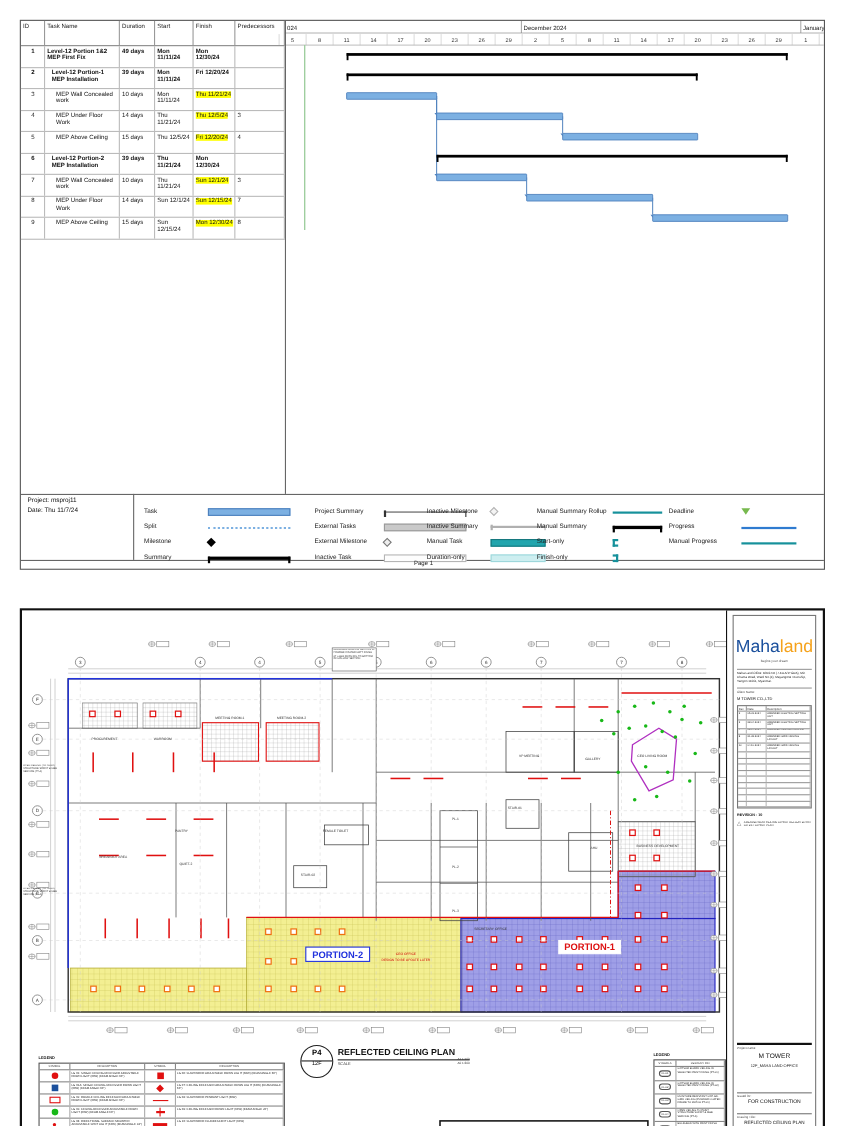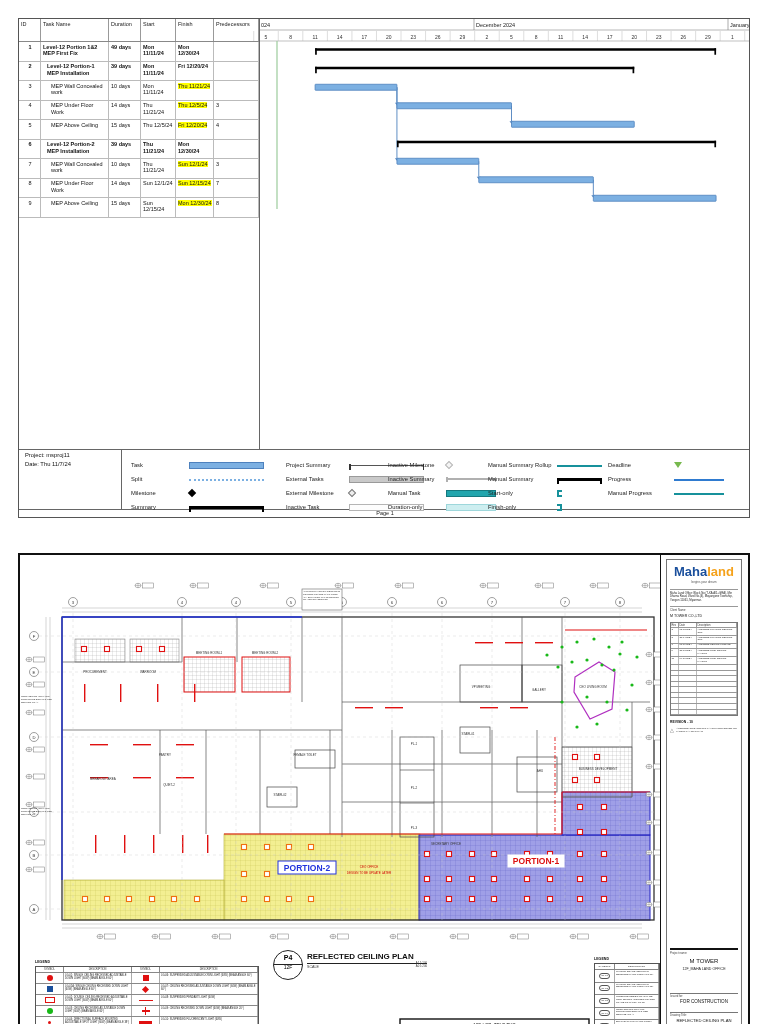--- a/index.html
+++ b/index.html
@@ -49,21 +49,21 @@
   .sw.line-blue{height:2.5px;background:#2f7bd0;margin-top:2.5px;}
   #gantt-info{position:absolute;left:0;top:430px;width:103px;height:60px;border-right:1px solid #666;box-sizing:border-box;}
   #gantt-info div{font-size:5.8px;color:#111;margin:3px 0 0 6px;}
   #gantt-page{position:absolute;left:0;top:491px;width:732px;text-align:center;font-size:5.5px;color:#222;}
   
   #plan-doc{left:18px;top:553px;width:732px;height:482px;border:2px solid #111;box-sizing:border-box;}
   #plan-svg{position:absolute;left:0;top:0;}
   
   #titleblock{position:absolute;left:640px;top:0;width:88px;height:478px;border-left:1.5px solid #111;box-sizing:border-box;}
   #tb-inner{position:absolute;left:5px;top:4px;width:76px;height:470px;border:0.5px solid #777;box-sizing:border-box;}
-  .tb-logo{text-align:center;font-weight:bold;font-size:13px;margin-top:4px;letter-spacing:0;}
+  .tb-logo{text-align:center;font-weight:normal;font-size:16px;margin-top:20px;letter-spacing:0;}
   .tb-logo .maha{color:#1a4f9c;} .tb-logo .land{color:#f5a21b;}
   .tb-tag{text-align:center;font-size:3px;color:#555;margin-top:0.5px;}
   .tb-addr{font-size:2.8px;line-height:3.6px;color:#222;margin:5px 3px 0 3px;border-top:0.5px solid #999;padding-top:2px;}
   .tb-client{margin:4px 3px 0 3px;border-top:0.5px solid #999;padding-top:1px;}
   .tb-client .lab{font-size:2.8px;color:#444;}
   .tb-client .val{font-size:3.6px;color:#111;margin-top:2px;}
   .tb-rev{margin:4px 3px 0 3px;border:0.5px solid #777;}
   .tb-rev-hdr,.tb-rev-row{display:grid;grid-template-columns:8px 18px 1fr;border-bottom:0.4px solid #999;}
   .tb-rev-hdr div{font-size:2.6px;color:#333;border-right:0.4px solid #999;padding:0.5px;}
   .tb-rev-row div{font-size:2.4px;line-height:2.8px;color:#222;border-right:0.4px solid #bbb;padding:0.6px 0.5px;min-height:3.4px;overflow:hidden;}

